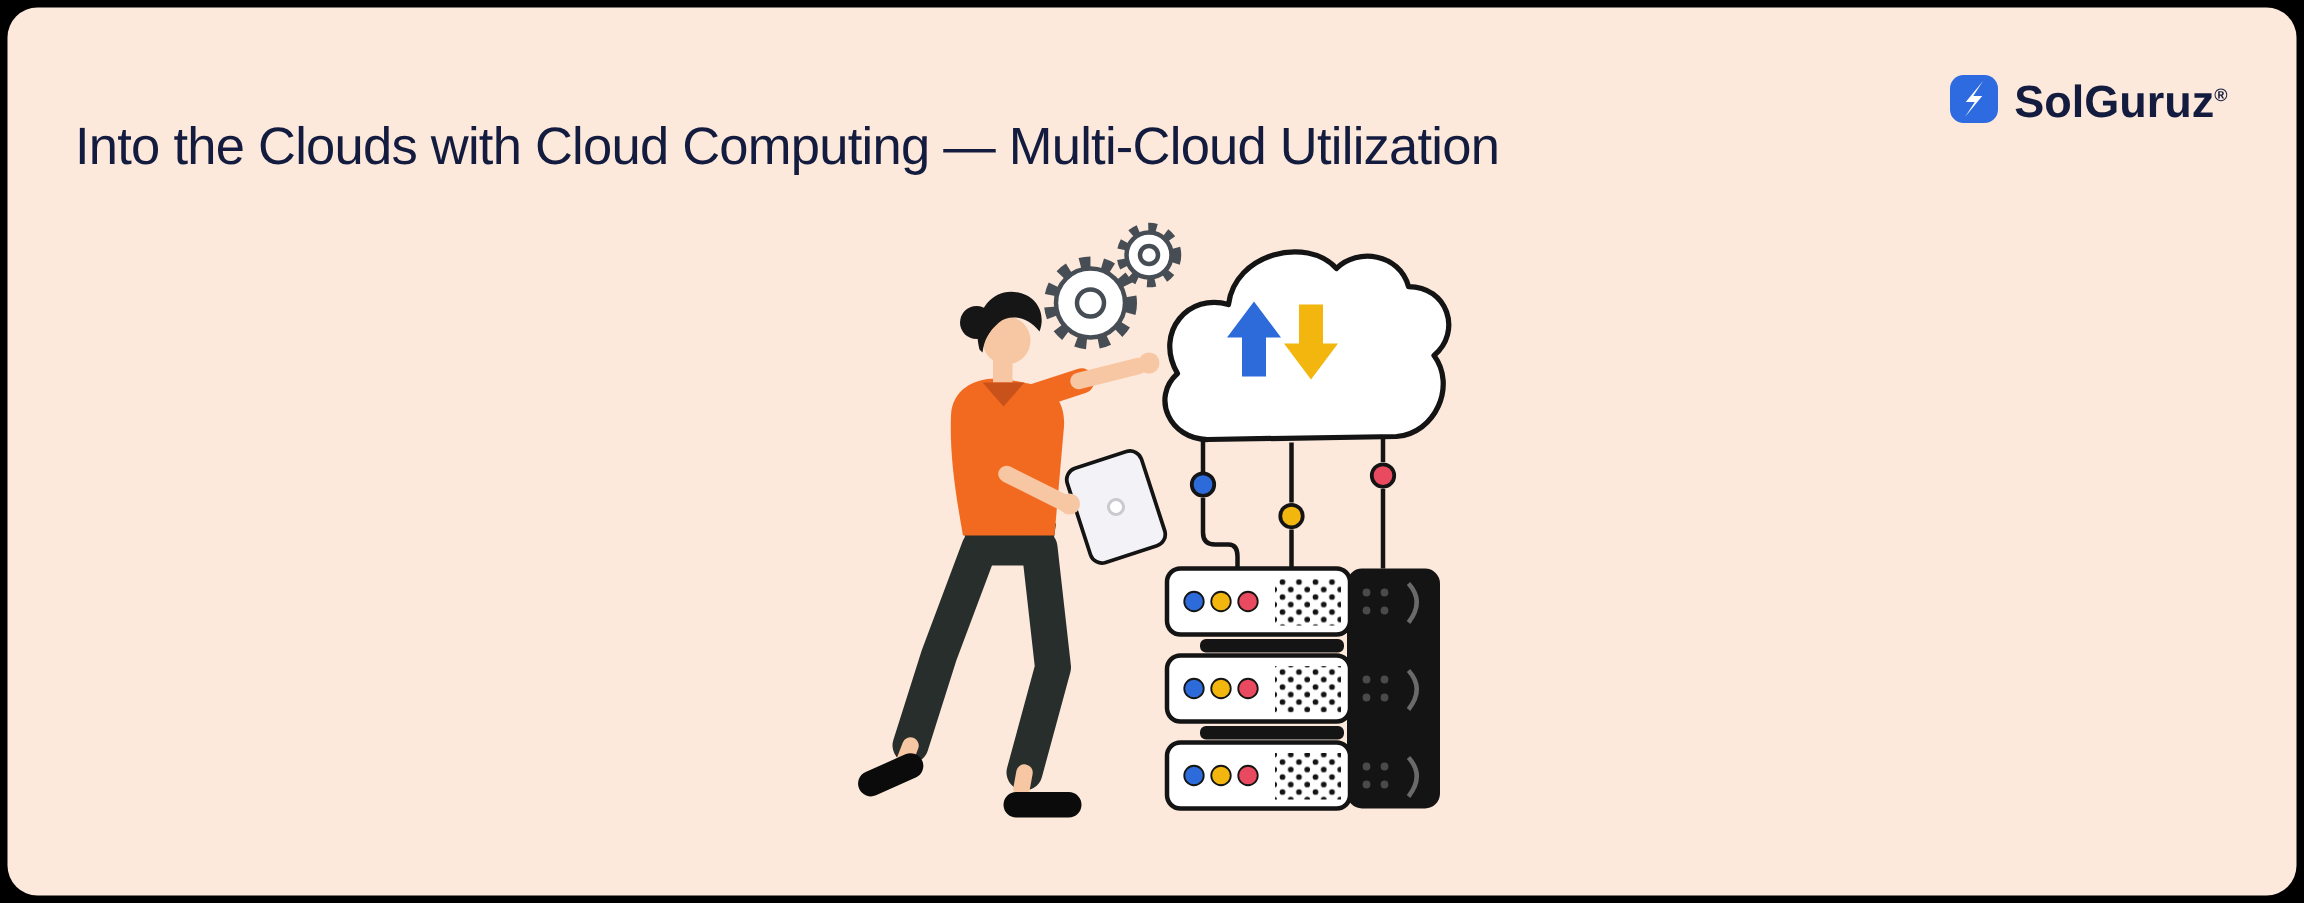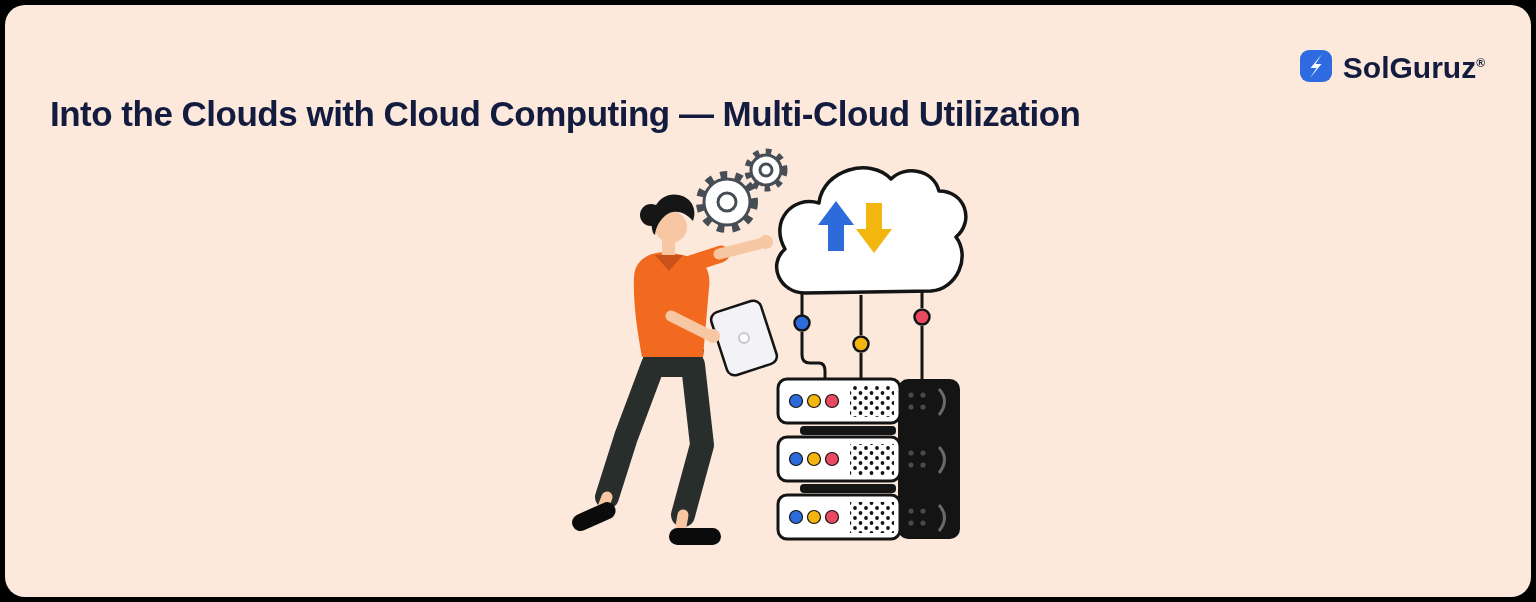--- a/index.html
+++ b/index.html
@@ -5,22 +5,22 @@
   html,body { margin:0; padding:0; }
   body {
     width:1536px; height:602px; position:relative; overflow:hidden;
     background:#000000;
     font-family:"Liberation Sans", sans-serif;
   }
   .card {
     position:absolute; inset:5px; background:#FCE9DC; border-radius:20px;
   }
   .title {
-    position:absolute; left:45px; top:66px;
-    font-size:35px; font-weight:700; color:#131B3E; letter-spacing:-0.5px;
+    position:absolute; left:45px; top:50px;
+    font-size:35px; font-weight:400; color:#131B3E; letter-spacing:-0.5px;
     white-space:nowrap;
   }
   .logo {
     position:absolute; right:46px; top:40px;
     display:flex; align-items:center; gap:9px;
   }
   .logo-mark { width:36px; height:36px; display:block; }
   .logo-text { font-size:30px; font-weight:800; color:#131B3E; line-height:36px; }
   .logo-text sup { font-size:12px; font-weight:700; }
   .illustration {

